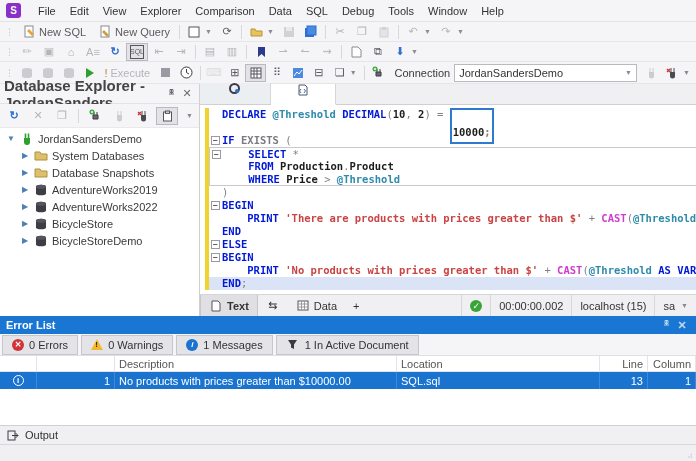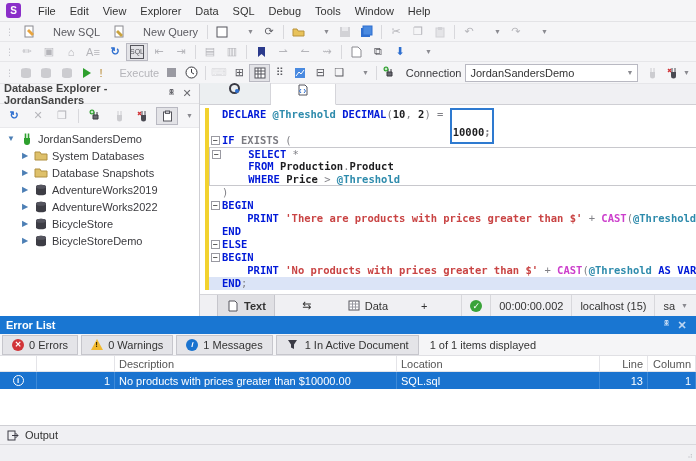--- a/index.html
+++ b/index.html
@@ -7,39 +7,39 @@
   body { font-family:"Liberation Sans", sans-serif; font-size:11px; color:#333; background:#f2f2f4; }
 
   
   .menubar { height:22px; display:flex; align-items:center; gap:2px; background:#f5f5f7; border-bottom:1px solid #e3e3e6; padding-left:4px; }
   .applogo { width:15px; height:15px; border-radius:3px; background:#8b2fc9; color:#fff; font-weight:bold; font-size:10px; display:flex; align-items:center; justify-content:center; margin:0 8px 0 2px; }
   .menubar .mitem { padding:3px 7px; cursor:default; }
 
   
   .toolbar { height:20px; display:flex; align-items:center; background:#f5f5f7; border-bottom:1px solid #e6e6e9; padding:0 2px; }
   .grip { color:#b9b9bf; font-size:9px; letter-spacing:-1px; padding:0 3px; }
-  .tbtn { height:18px; min-width:20px; display:flex; align-items:center; justify-content:center; gap:17px; padding:0 3px; border:1px solid transparent; color:#5a5a60; }
+  .tbtn { height:18px; min-width:20px; display:flex; align-items:center; justify-content:center; gap:3px; padding:0 3px; border:1px solid transparent; color:#5a5a60; }
   .tbtn.lbl { padding:0 5px; }
   .tbtn.pressed { background:#e3e3e7; border-color:#b9b9c2; }
   .tbtn.dis { color:#b5b5ba; }
   .tsep { width:1px; height:14px; background:#d8d8dc; margin:0 3px; }
   .drop { font-size:7px; color:#8a8a90; margin-left:1px; }
   .ic { width:14px; height:14px; display:inline-flex; align-items:center; justify-content:center; font-size:11px; }
   .ic svg { display:block; }
   .ic.dim { opacity:.38; }
   .connbox { width:196px; height:18px; background:#fff; border:1px solid #b9b9c2; display:flex; align-items:center; padding:0 4px; margin:0 4px; }
   .connbox .val { flex:1; }
 
   
   .main { display:flex; height:232px; background:#f2f2f4; }
 
   
   .explorer { width:200px; border-right:1px solid #cfcfd4; display:flex; flex-direction:column; background:#fff; }
   .exp-head { height:20px; background:#f5f5f7; border-bottom:1px solid #e3e3e6; display:flex; align-items:center; padding:0 4px; }
-  .exp-title { flex:1; color:#444; font-weight:bold; font-size:11px; }
+  .exp-title { flex:1; color:#444; font-weight:bold; font-size:15px; }
   .winbtn { width:16px; text-align:center; color:#6a6a70; }
   .exp-tools { height:24px; background:#f5f5f7; border-bottom:1px solid #e9e9ec; display:flex; align-items:center; padding:0 3px; gap:2px; }
   .tree { flex:1; background:#fff; padding-top:2px; overflow:hidden; }
   .titem { height:17px; display:flex; align-items:center; gap:4px; }
   .titem .arrow { width:10px; text-align:center; color:#4d7fb5; font-size:8px; }
   .titem .tlabel { color:#3a3a3e; }
 
   
   .editor { flex:1; display:flex; flex-direction:column; min-width:0; }
   .tabbar { height:21px; background:#f0f0f3; display:flex; align-items:flex-end; border-bottom:1px solid #cfcfd4; }
@@ -60,21 +60,21 @@
   .lbody.bb { border-bottom:1px solid #c8c8cd; border-left:1px solid #c8c8cd; border-right:1px solid #c8c8cd; margin-right:2px; }
   .tk-kw { color:#0019d8; } .tk-kw2 { color:#7a7a80; }
   .tk-id { color:#1c1c1e; } .tk-var { color:#2e8bac; }
   .tk-str { color:#c94444; } .tk-fn { color:#cc3fcc; }
   .tk-num { color:#1c1c1e; } .tk-op { color:#808086; font-weight:normal; }
   .tk-pl { color:#1c1c1e; }
   .numbox { border:2px solid #2e7ad0; padding:16px 1px; color:#1c1c1e; }
   .numbox .semi { color:#808086; }
 
   .edbottom { height:22px; background:#f0f0f3; border-top:1px solid #d5d5da; display:flex; align-items:center; }
-  .ebtab { height:22px; display:flex; align-items:center; gap:4px; padding:0 8px; color:#333;margin-left:17px; }
+  .ebtab { height:22px; display:flex; align-items:center; gap:4px; padding:0 8px; color:#333; }
   .ebtab.pressed { background:#e0e0e4; border-right:1px solid #c6c6cc; border-left:1px solid #c6c6cc; font-weight:bold; }
   .estat { margin-left:auto; display:flex; align-items:center; height:100%; }
   .estat .seg { display:flex; align-items:center; gap:5px; padding:0 8px; border-left:1px solid #d8d8dc; height:100%; }
   .okball { width:12px; height:12px; border-radius:50%; background:#3aa33a; color:#fff; font-size:9px; display:flex; align-items:center; justify-content:center; }
 
   
   .errlist { height:109px; background:#fff; display:flex; flex-direction:column; }
   .el-title { height:18px; background:#1976d2; color:#fff; display:flex; align-items:center; padding:0 6px; font-weight:bold; }
   .el-title .winbtn { color:#bcd6f2; }
   .el-filters { height:22px; background:#f5f5f7; border-bottom:1px solid #e0e0e4; display:flex; align-items:center; padding-left:2px; }
@@ -107,20 +107,21 @@
 </head>
 <body>
 
 <div class="menubar">
   <div class="applogo">S</div>
   <div id="menu-items" style="display:flex;">
       <span class="mitem">File</span>
       <span class="mitem">Edit</span>
       <span class="mitem">View</span>
       <span class="mitem">Explorer</span>
+      <span class="mitem">Comparison</span>
       <span class="mitem">Data</span>
       <span class="mitem">SQL</span>
       <span class="mitem">Debug</span>
       <span class="mitem">Tools</span>
       <span class="mitem">Window</span>
       <span class="mitem">Help</span>
     </div>
 </div>
 
 <div class="toolbar">
@@ -677,21 +678,20 @@
         <span>1 Messages</span>
       </div>
       <div class="fbtn">
         <span class="ic">
           <svg width="11" height="11">
             <path d="M1 1 h9 L7 5.5 V10 L4 8.5 V5.5 Z" fill="#3a3a44"></path>
           </svg>
         </span>
         <span>1 In Active Document</span>
       </div>
-      <span class="fsummary" id="el-summary">1 of 1 items displayed</span>
   </div>
   <div class="el-table">
     <div class="el-hrow">
       <div class="cell c-icon"></div>
       <div class="cell c-num"></div>
       <div class="cell c-desc">Description</div>
       <div class="cell c-loc">Location</div>
       <div class="cell c-line">Line</div>
       <div class="cell c-col">Column</div>
     </div>

